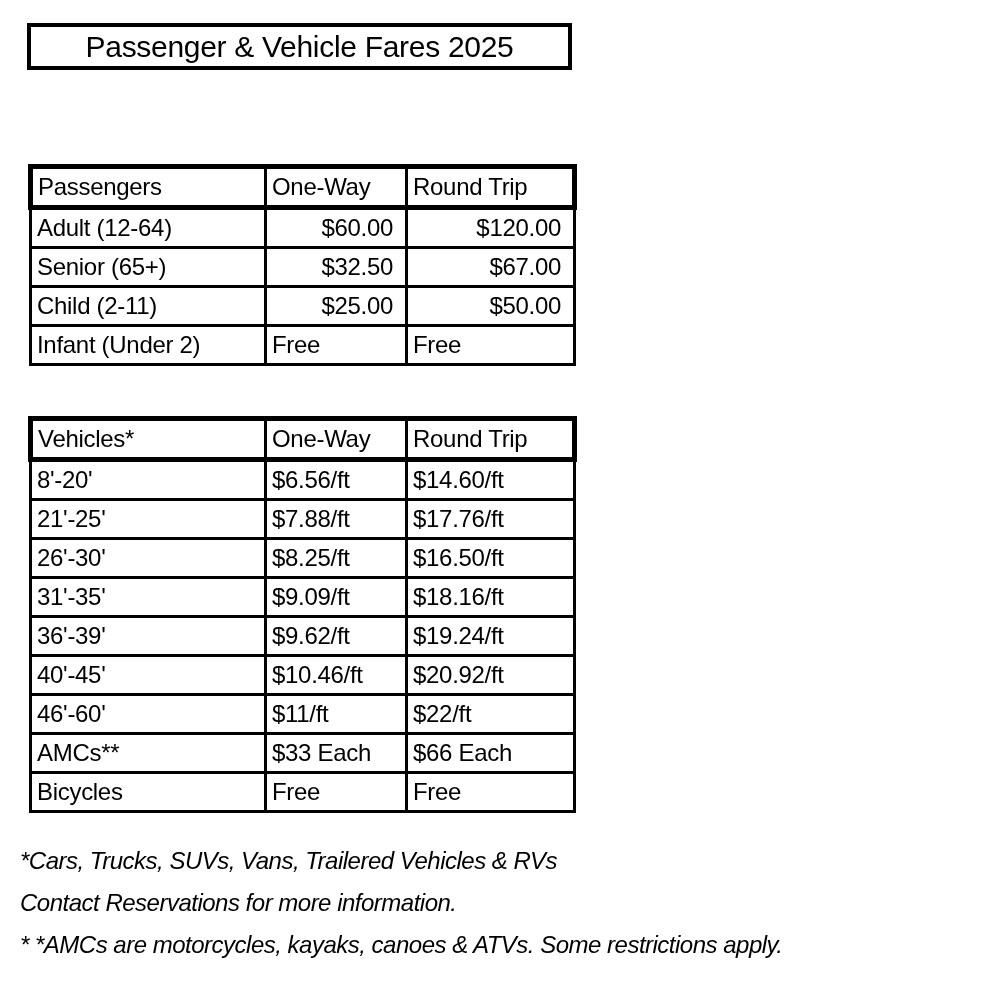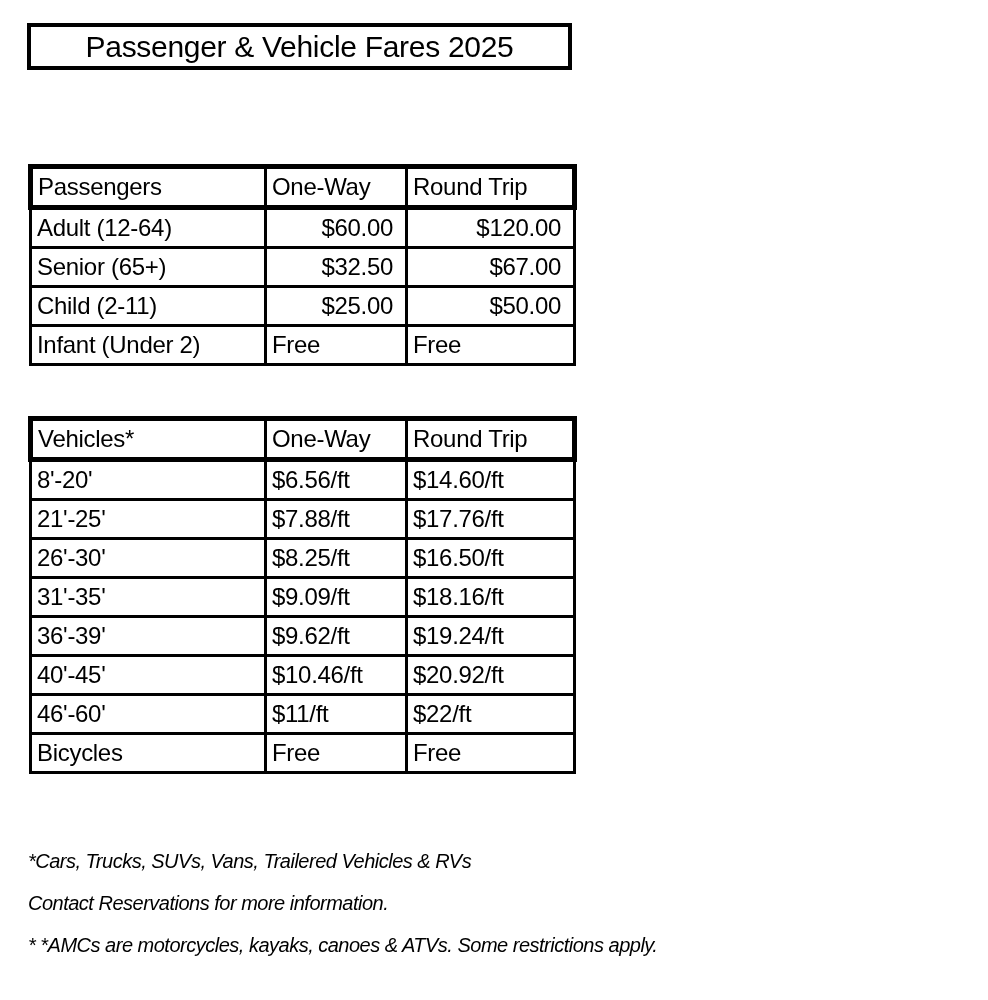--- a/index.html
+++ b/index.html
@@ -57,23 +57,23 @@
     }
     table.fares thead th.first { border-right-width: 3px; }
     table.fares thead th.mid { border-left-width: 3px; border-right-width: 3px; }
     table.fares thead th.last { border-left-width: 3px; }
     table.fares td.num { text-align: right; padding-right: 12px; }
     #passengers-table { top: 128px; margin-top: 36px; }
     #vehicles-table { top: 368px; margin-top: 48px; }
     table.fares tbody tr td { height: 36px; }
     .notes {
       position: absolute;
-      left: 28px;
+      left: 20px;
       top: 840px;
-      font-size: 20px;
+      font-size: 24px;
       font-style: italic;
       line-height: 42px;
       letter-spacing: -0.5px;
     }
     .notes div { white-space: nowrap; }
   </style>
 </head>
 <body>
 
 <div class="title-box">
@@ -160,20 +160,25 @@
       <td>40'-45'</td>
       <td>$10.46/ft</td>
       <td>$20.92/ft</td>
     </tr>
     <tr>
       <td>46'-60'</td>
       <td>$11/ft</td>
       <td>$22/ft</td>
     </tr>
     <tr>
+      <td>AMCs**</td>
+      <td>$33 Each</td>
+      <td>$66 Each</td>
+    </tr>
+    <tr>
       <td>Bicycles</td>
       <td>Free</td>
       <td>Free</td>
     </tr>
   </tbody>
 </table>
 
 <div class="notes">
   <div>*Cars, Trucks, SUVs, Vans, Trailered Vehicles &amp; RVs</div>
   <div>Contact Reservations for more information.</div>

